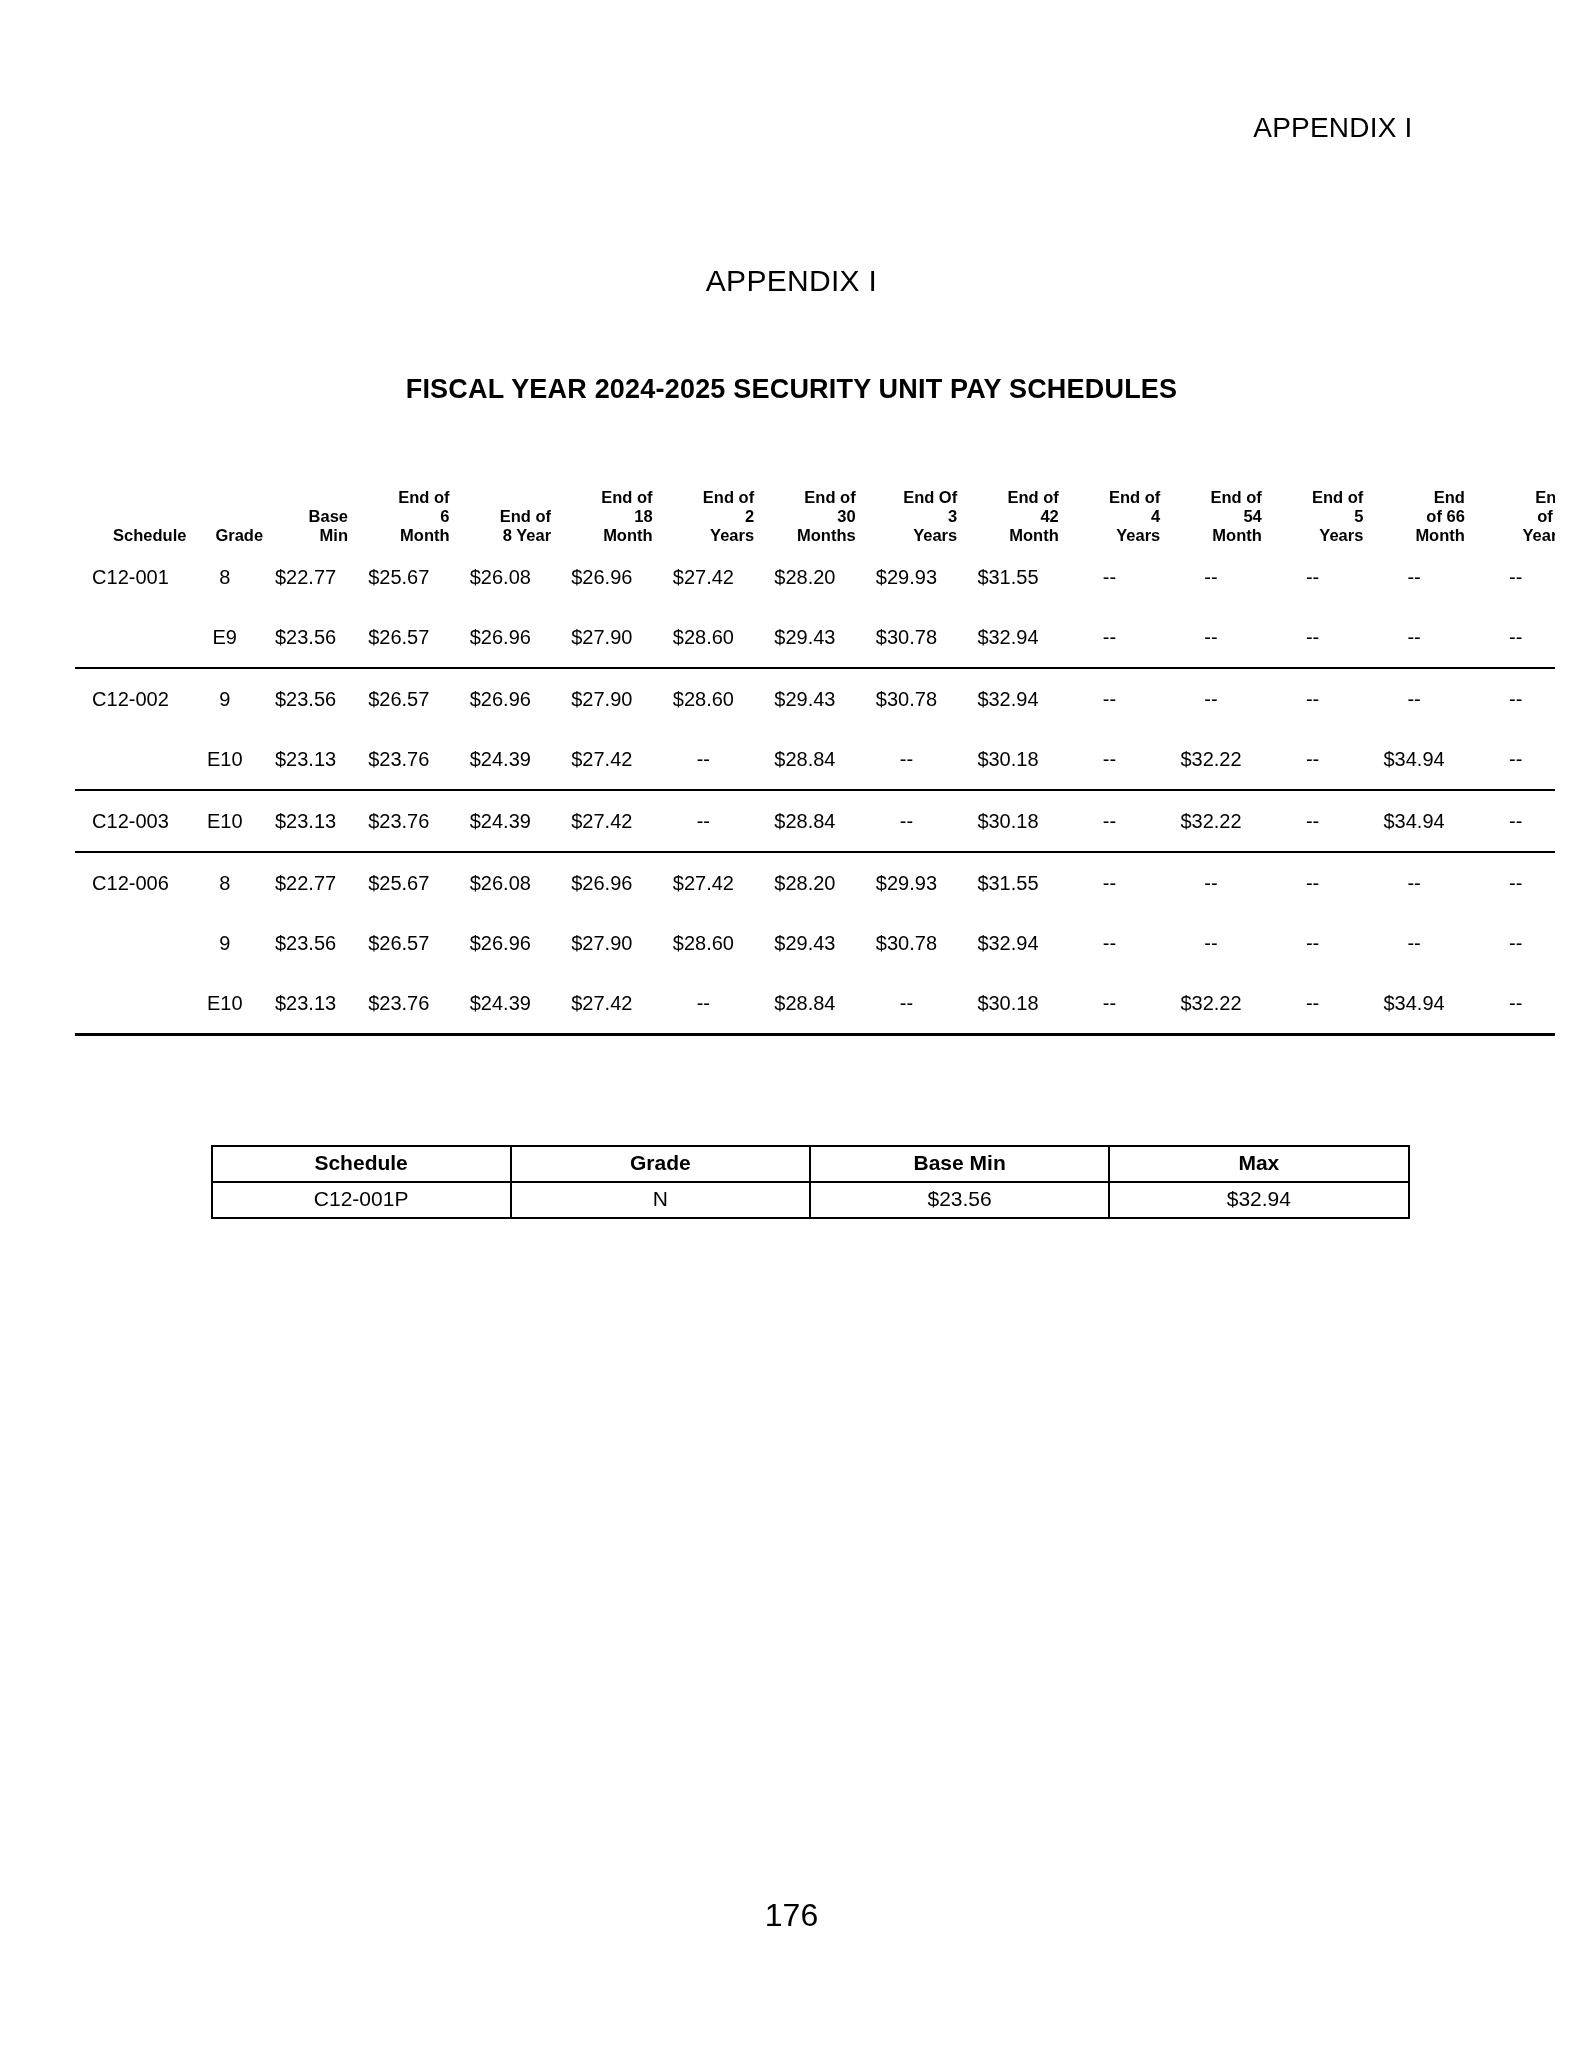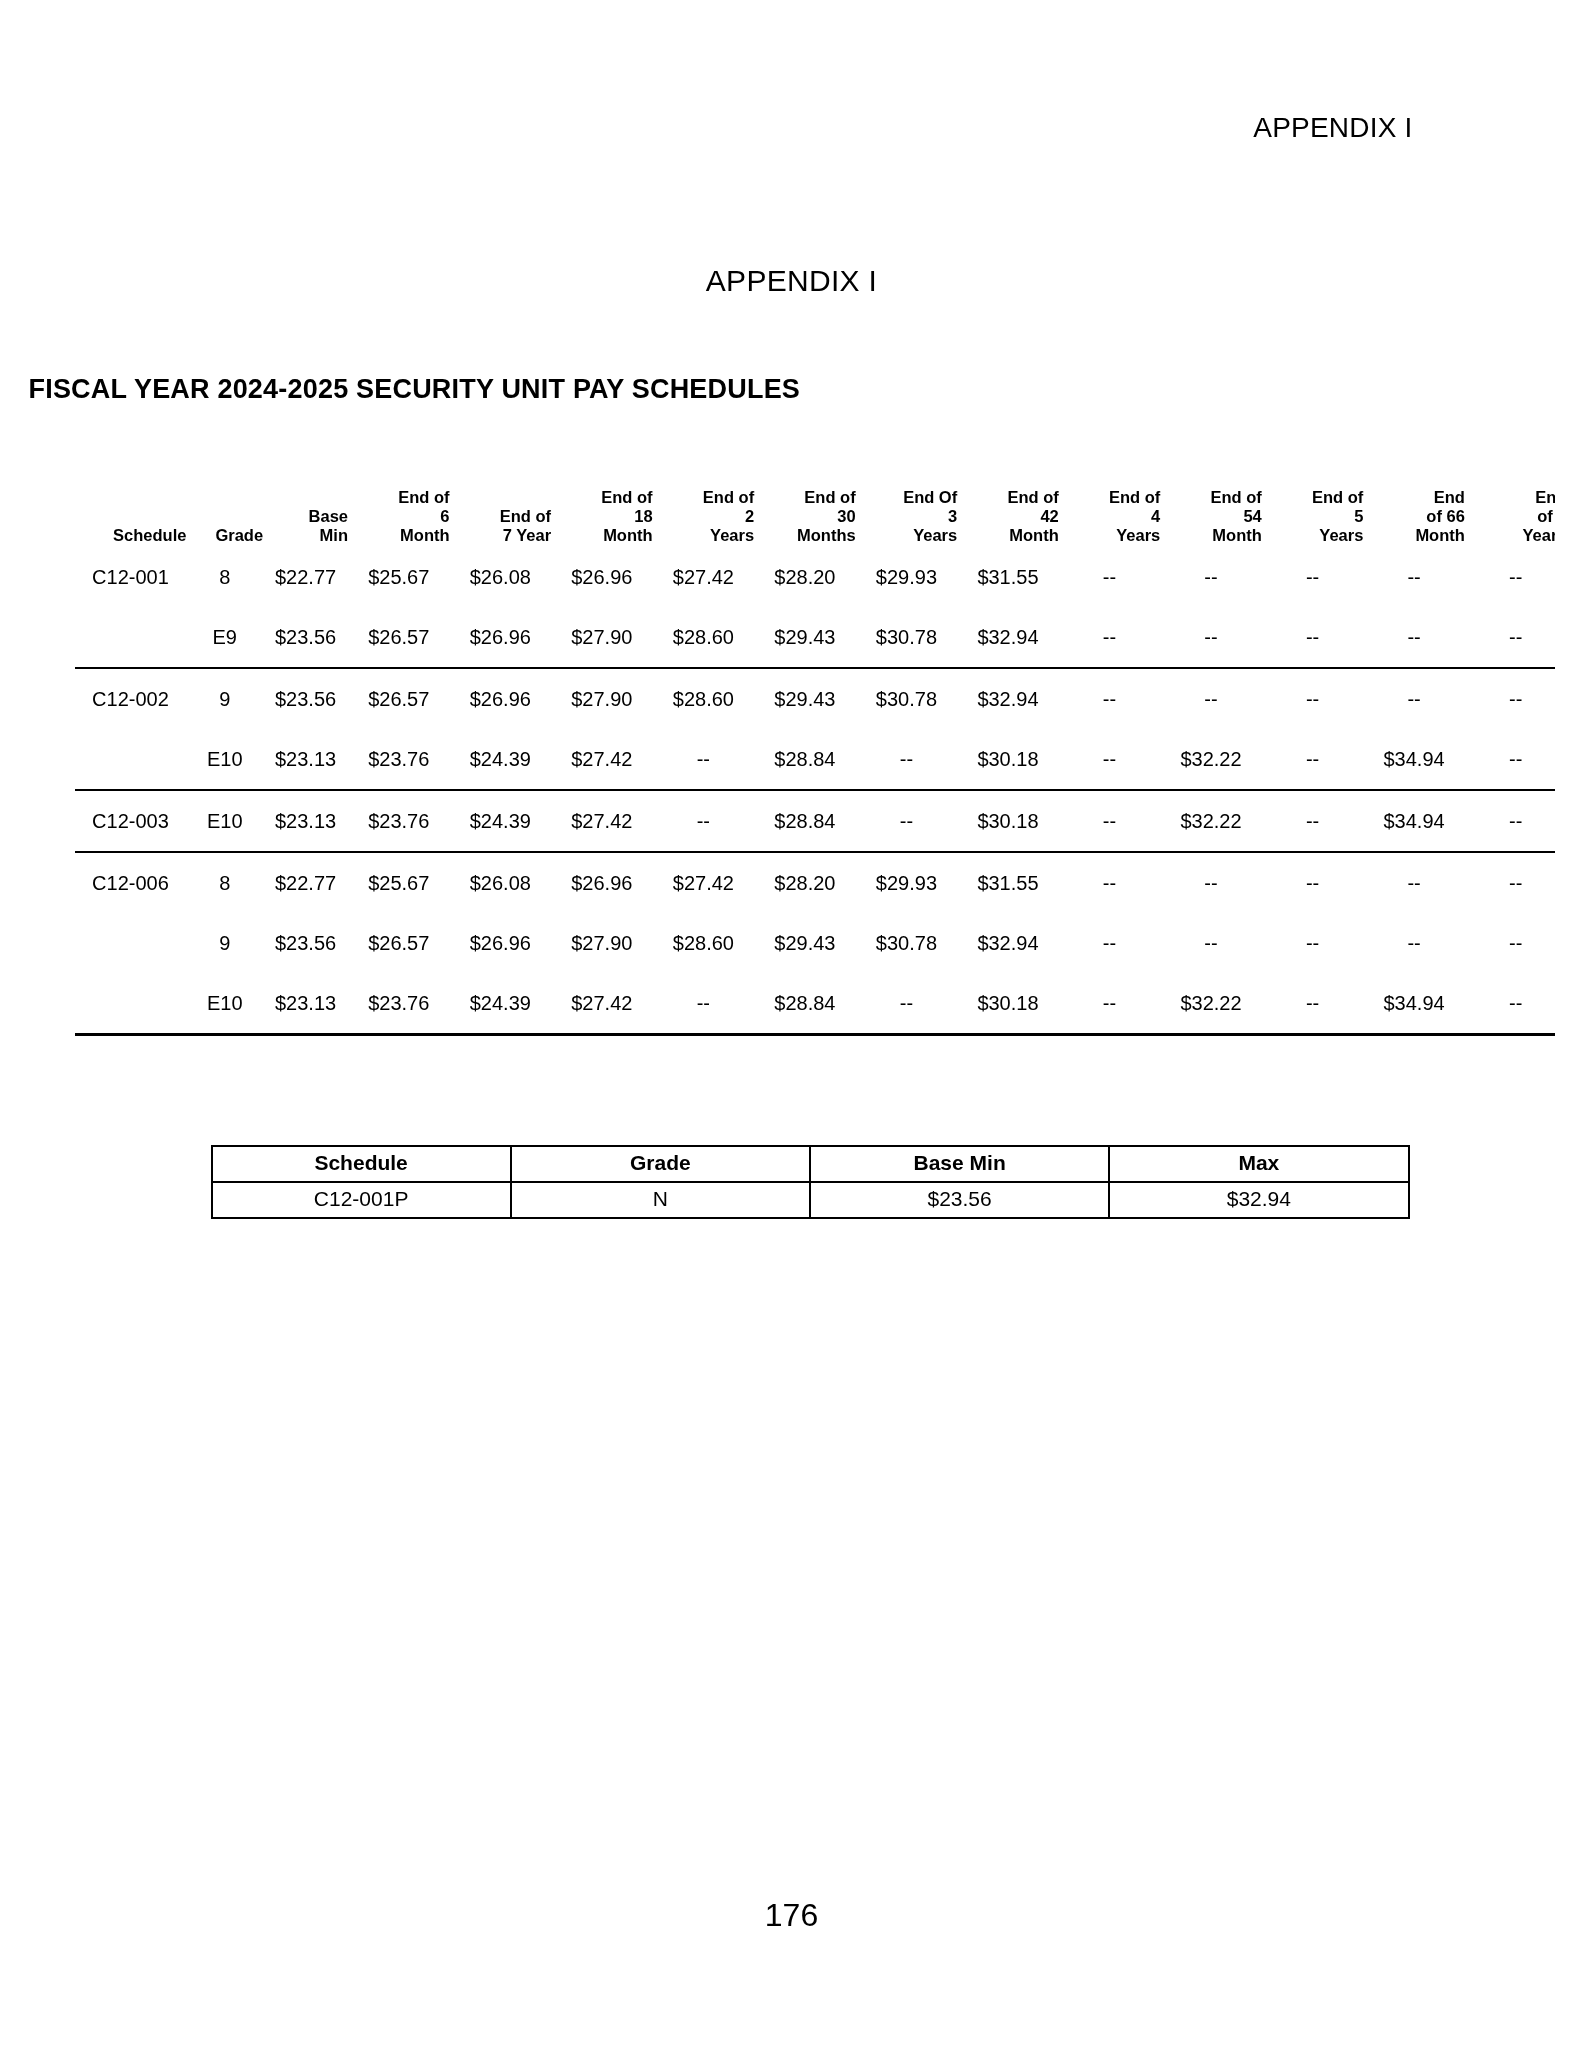--- a/index.html
+++ b/index.html
@@ -39,21 +39,21 @@
     width: 100%;
     text-align: center;
     font-size: 30px;
     letter-spacing: 0.3px;
   }
   .doc-subtitle {
     position: absolute;
     top: 362px;
     left: 0;
     width: 100%;
-    text-align: left;
+    text-align: center;
     font-size: 27px;
     font-weight: bold;
     letter-spacing: 0.2px;
   }
 
   
   .pay-table-wrap {
     position: absolute;
     top: 447px;
     left: 46px;
@@ -187,21 +187,21 @@
               <span class="hl">Base</span>
               <span class="hl">Min</span>
             </th>
             <th>
               <span class="hl">End of</span>
               <span class="hl">6</span>
               <span class="hl">Month</span>
             </th>
             <th>
               <span class="hl">End of</span>
-              <span class="hl">7 Year</span>
+              <span class="hl">8 Year</span>
             </th>
             <th>
               <span class="hl">End of</span>
               <span class="hl">18</span>
               <span class="hl">Month</span>
             </th>
             <th>
               <span class="hl">End of</span>
               <span class="hl">2</span>
               <span class="hl">Years</span>

